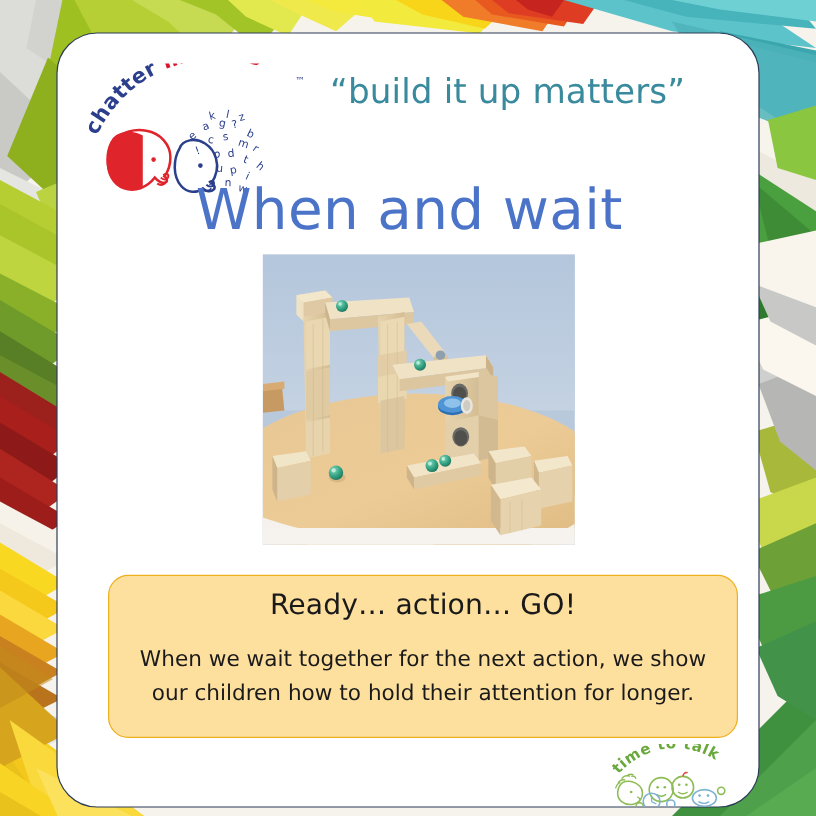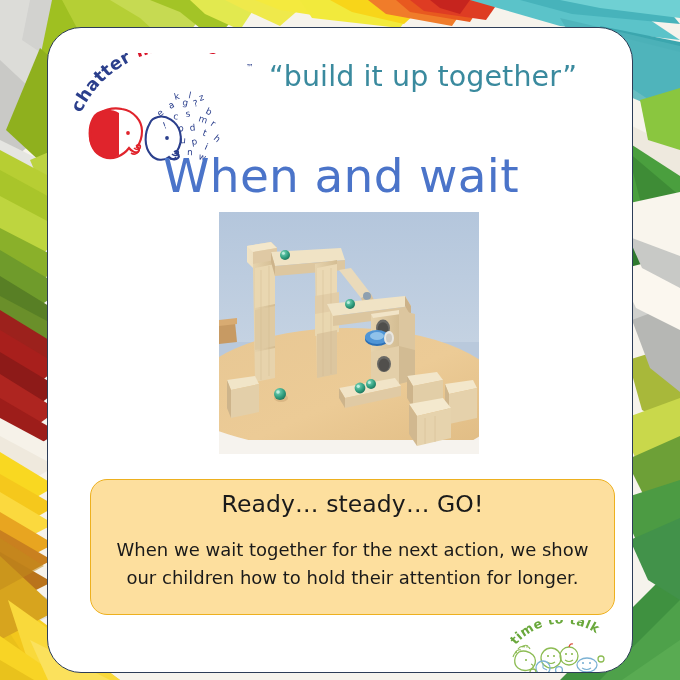--- a/index.html
+++ b/index.html
@@ -237,21 +237,21 @@
             <text x="113" y="102" transform="rotate(2 113 102)">n</text>
             <text x="124" y="106" transform="rotate(16 124 106)">w</text>
             <text x="101" y="47" transform="rotate(-14 101 47)">k</text>
             <text x="114" y="45" transform="rotate(12 114 45)">l</text>
             <text x="126" y="48" transform="rotate(-18 126 48)">z</text>
           </g>
         </g>
       </svg>
     </div>
 
-    <div id="tagline">“build it up together”</div>
+    <div id="tagline">“build it up matters”</div>
 
     <div id="title">When and wait</div>
 
     <div id="photo">
       <svg viewBox="0 0 260 242" xmlns="http://www.w3.org/2000/svg">
         <defs>
           <linearGradient id="wallg" x1="0" y1="0" x2="0" y2="1">
             <stop offset="0" stop-color="#b4c6dc"></stop>
             <stop offset="1" stop-color="#c4d2e2"></stop>
           </linearGradient>
@@ -394,21 +394,21 @@
 
         <g>
           <ellipse cx="62" cy="186" rx="7" ry="4" fill="#c9a471" opacity="0.5"></ellipse>
           <circle cx="61" cy="182" r="6" fill="url(#marbleg)"></circle>
           <circle cx="59" cy="180" r="1.8" fill="#cdf2e5" opacity="0.85"></circle>
         </g>
       </svg>
     </div>
 
     <div id="msgbox">
-      <div id="msg-line1">Ready… steady… GO!</div>
+      <div id="msg-line1">Ready… action… GO!</div>
       <div id="msg-body">When we wait together for the next action, we show our children how to hold their attention for longer.</div>
     </div>
 
     <div id="ttt-logo">
       <svg viewBox="0 0 108 56" xmlns="http://www.w3.org/2000/svg">
         <defs>
           <path id="tttArc" d="M 8,26 A 62 62 0 0 1 100,22"></path>
         </defs>
         <text font-family="DejaVu Sans, sans-serif" font-size="12.5" font-weight="bold" fill="#6aa83c" letter-spacing="0.6">
           <textPath href="#tttArc" startOffset="1">

